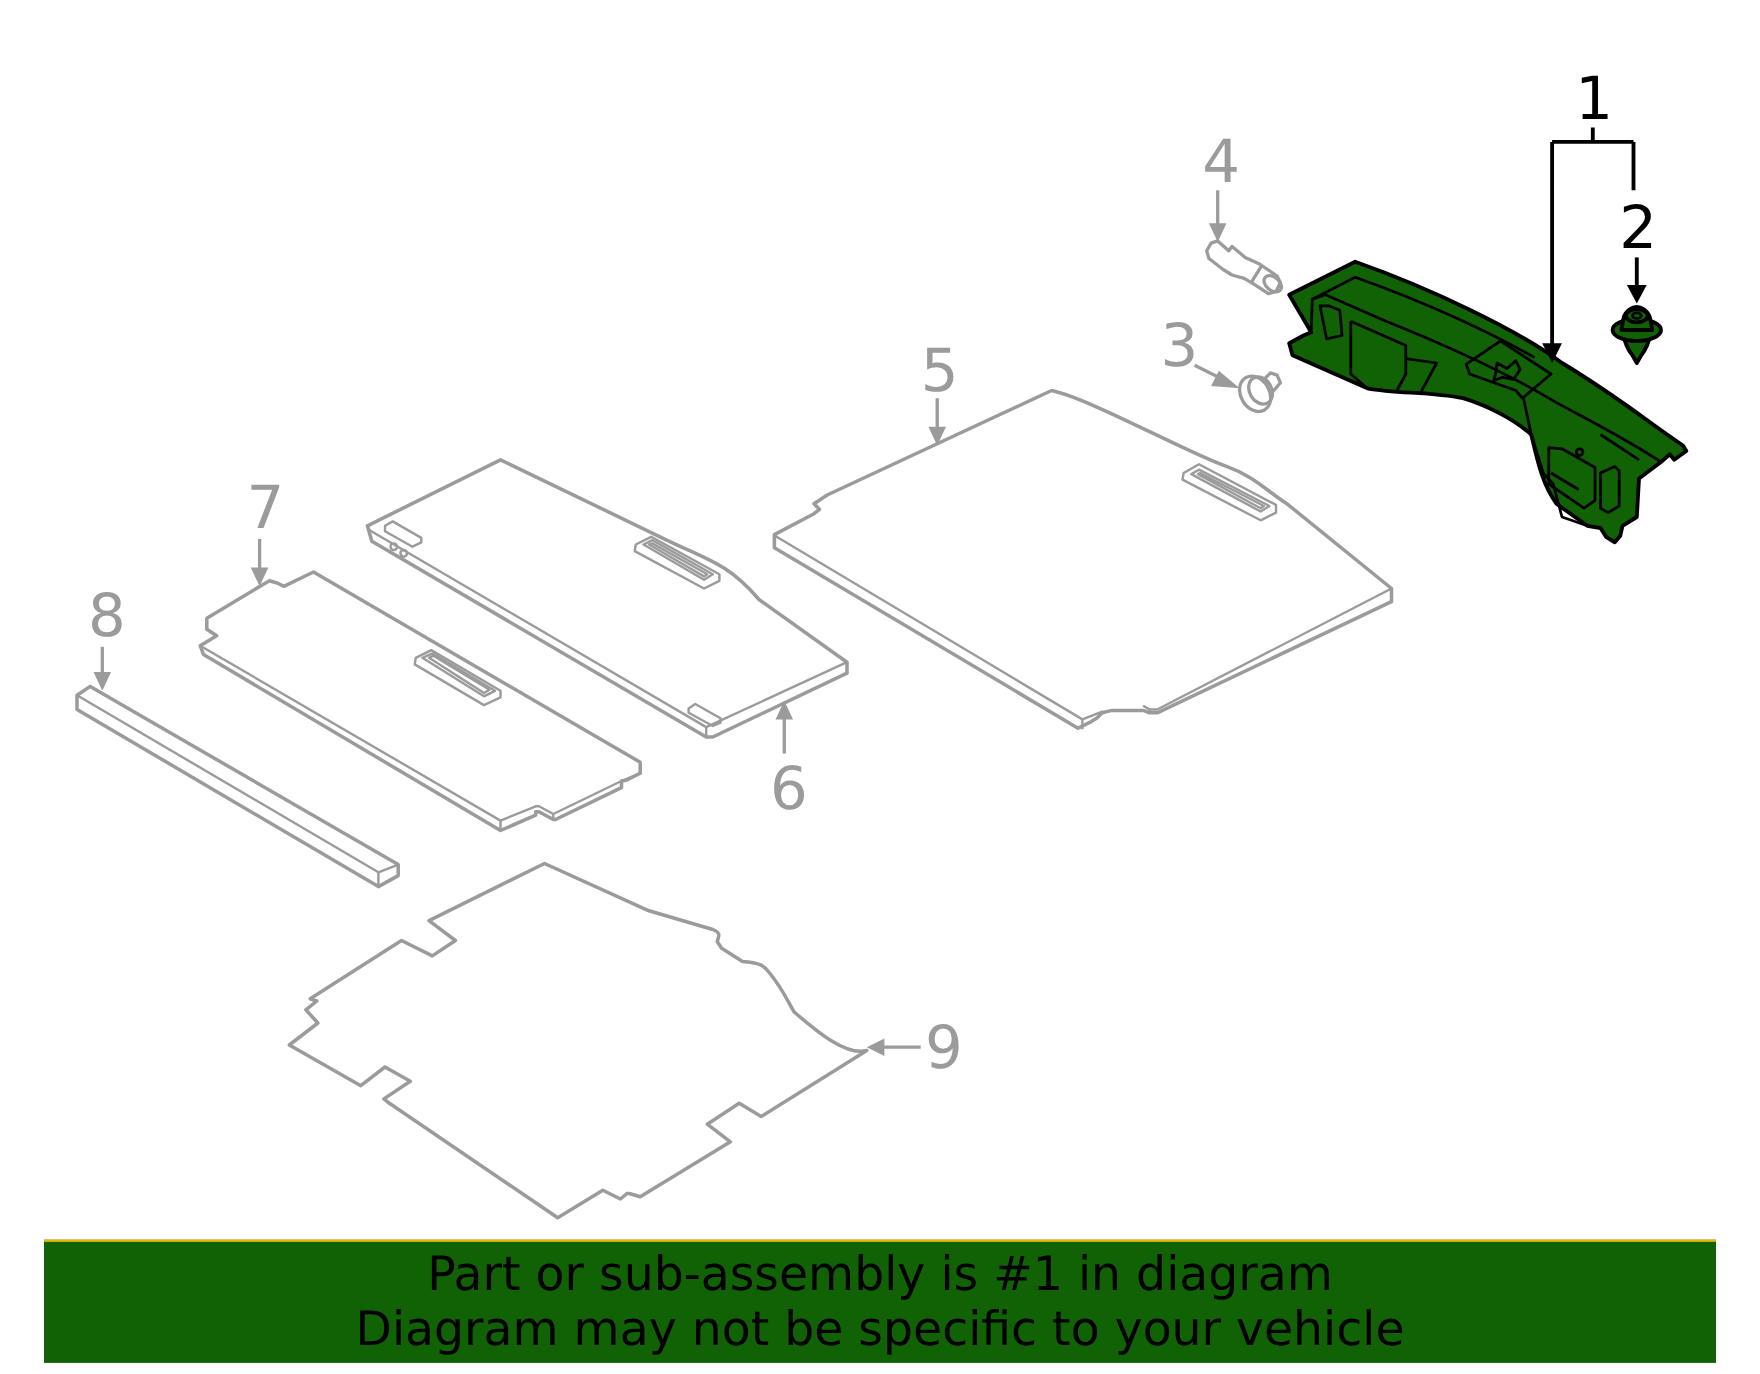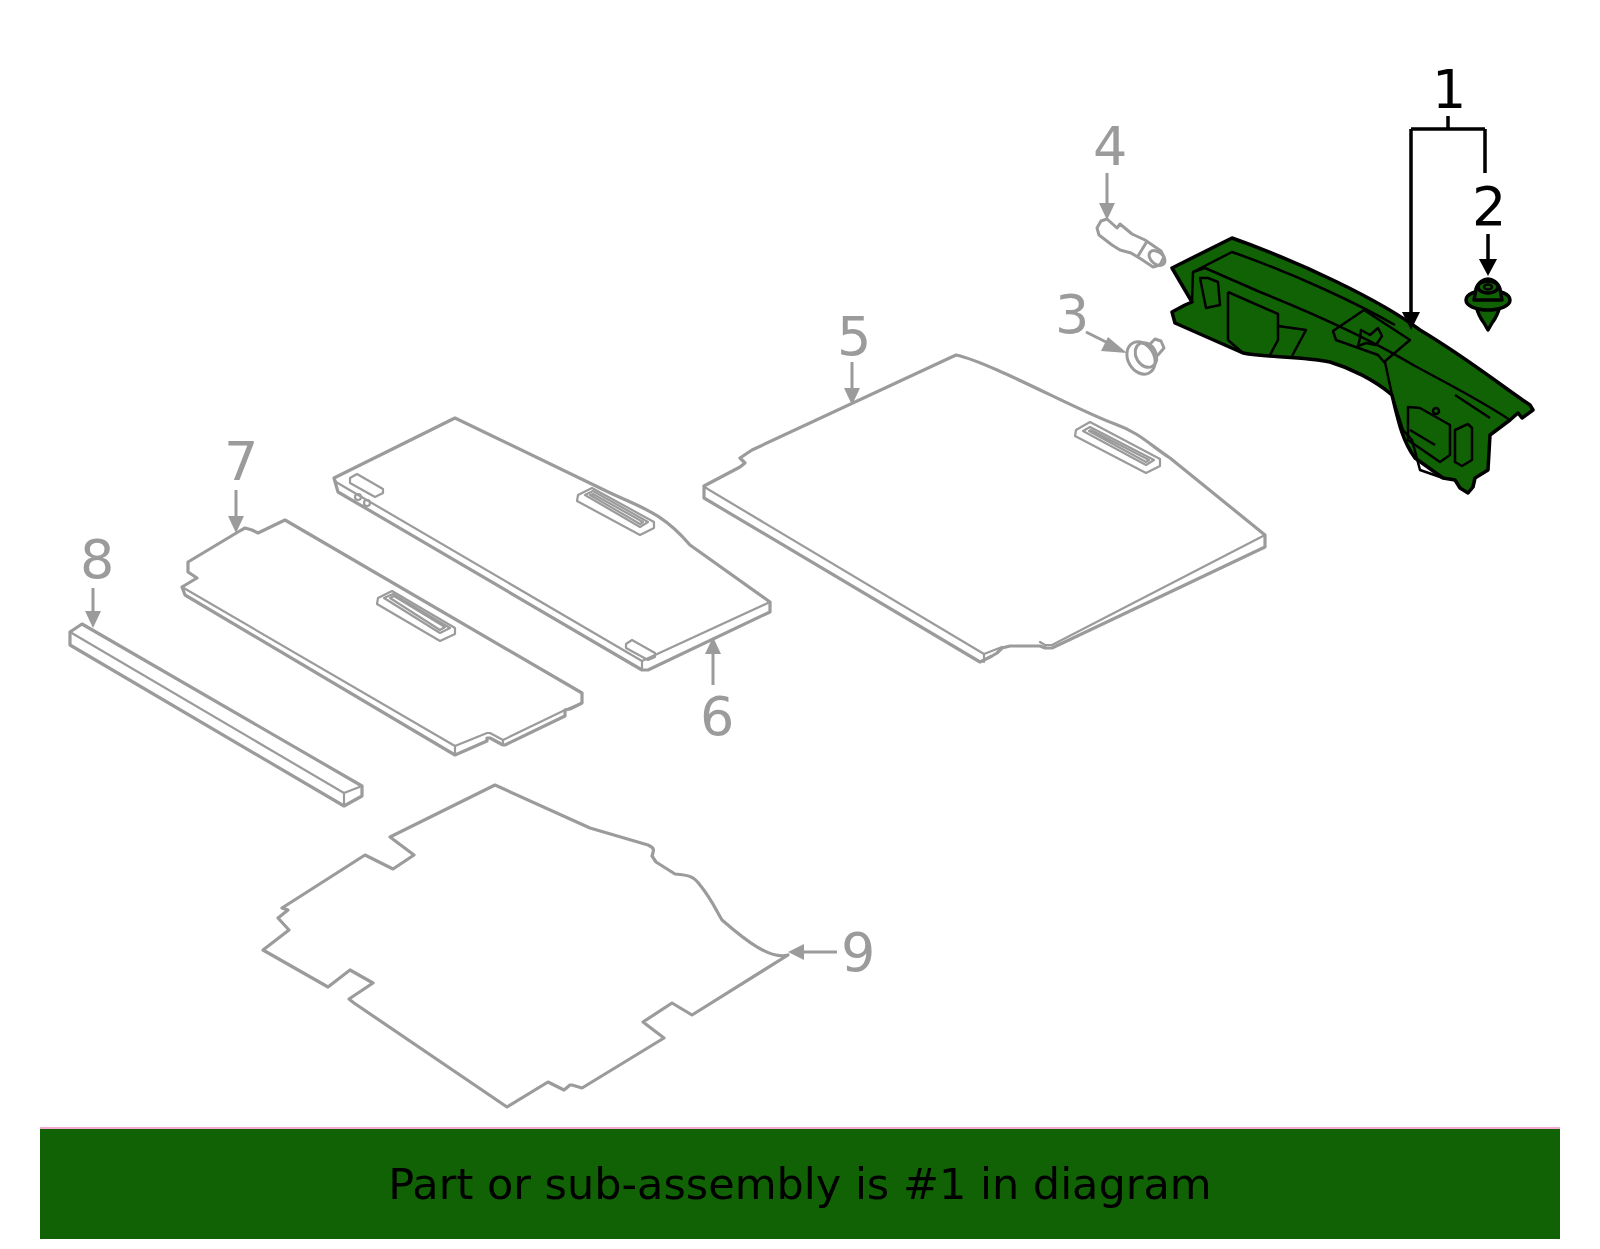--- a/index.html
+++ b/index.html
@@ -76,21 +76,21 @@
       width: 1520px;
       height: 112px;
       display: flex;
       flex-direction: column;
       align-items: center;
       justify-content: center;
       line-height: 50px;
       color: #000000;
       font-family: "DejaVu Sans", sans-serif;
       font-size: 43px;
-      border-top: 2px solid #f9a8d4;
+      border-top: 2px solid #eab308;
       box-sizing: border-box;
     }
   </style>
 </head>
 <body>
 
 <svg id="diagram" viewBox="0 0 1600 1249" xmlns="http://www.w3.org/2000/svg">
 
   <g>
     <path class="part-outline" d="M70,632 L82,624 L362,786 L362,796 L344,806 L70,645 Z"></path>
@@ -212,13 +212,14 @@
   </g>
   <g>
     <text class="label-black" x="1472" y="225">2</text>
     <line class="leader-black" x1="1488" y1="234" x2="1488" y2="262"></line>
     <polygon class="arrow-black" points="1479,259 1497,259 1488,276"></polygon>
   </g>
 </svg>
 
 <div class="banner" style="background:#116204;">
   <div>Part or sub-assembly is #1 in diagram</div>
+  <div>Diagram may not be specific to your vehicle</div>
 </div>
 
 </body></html>

